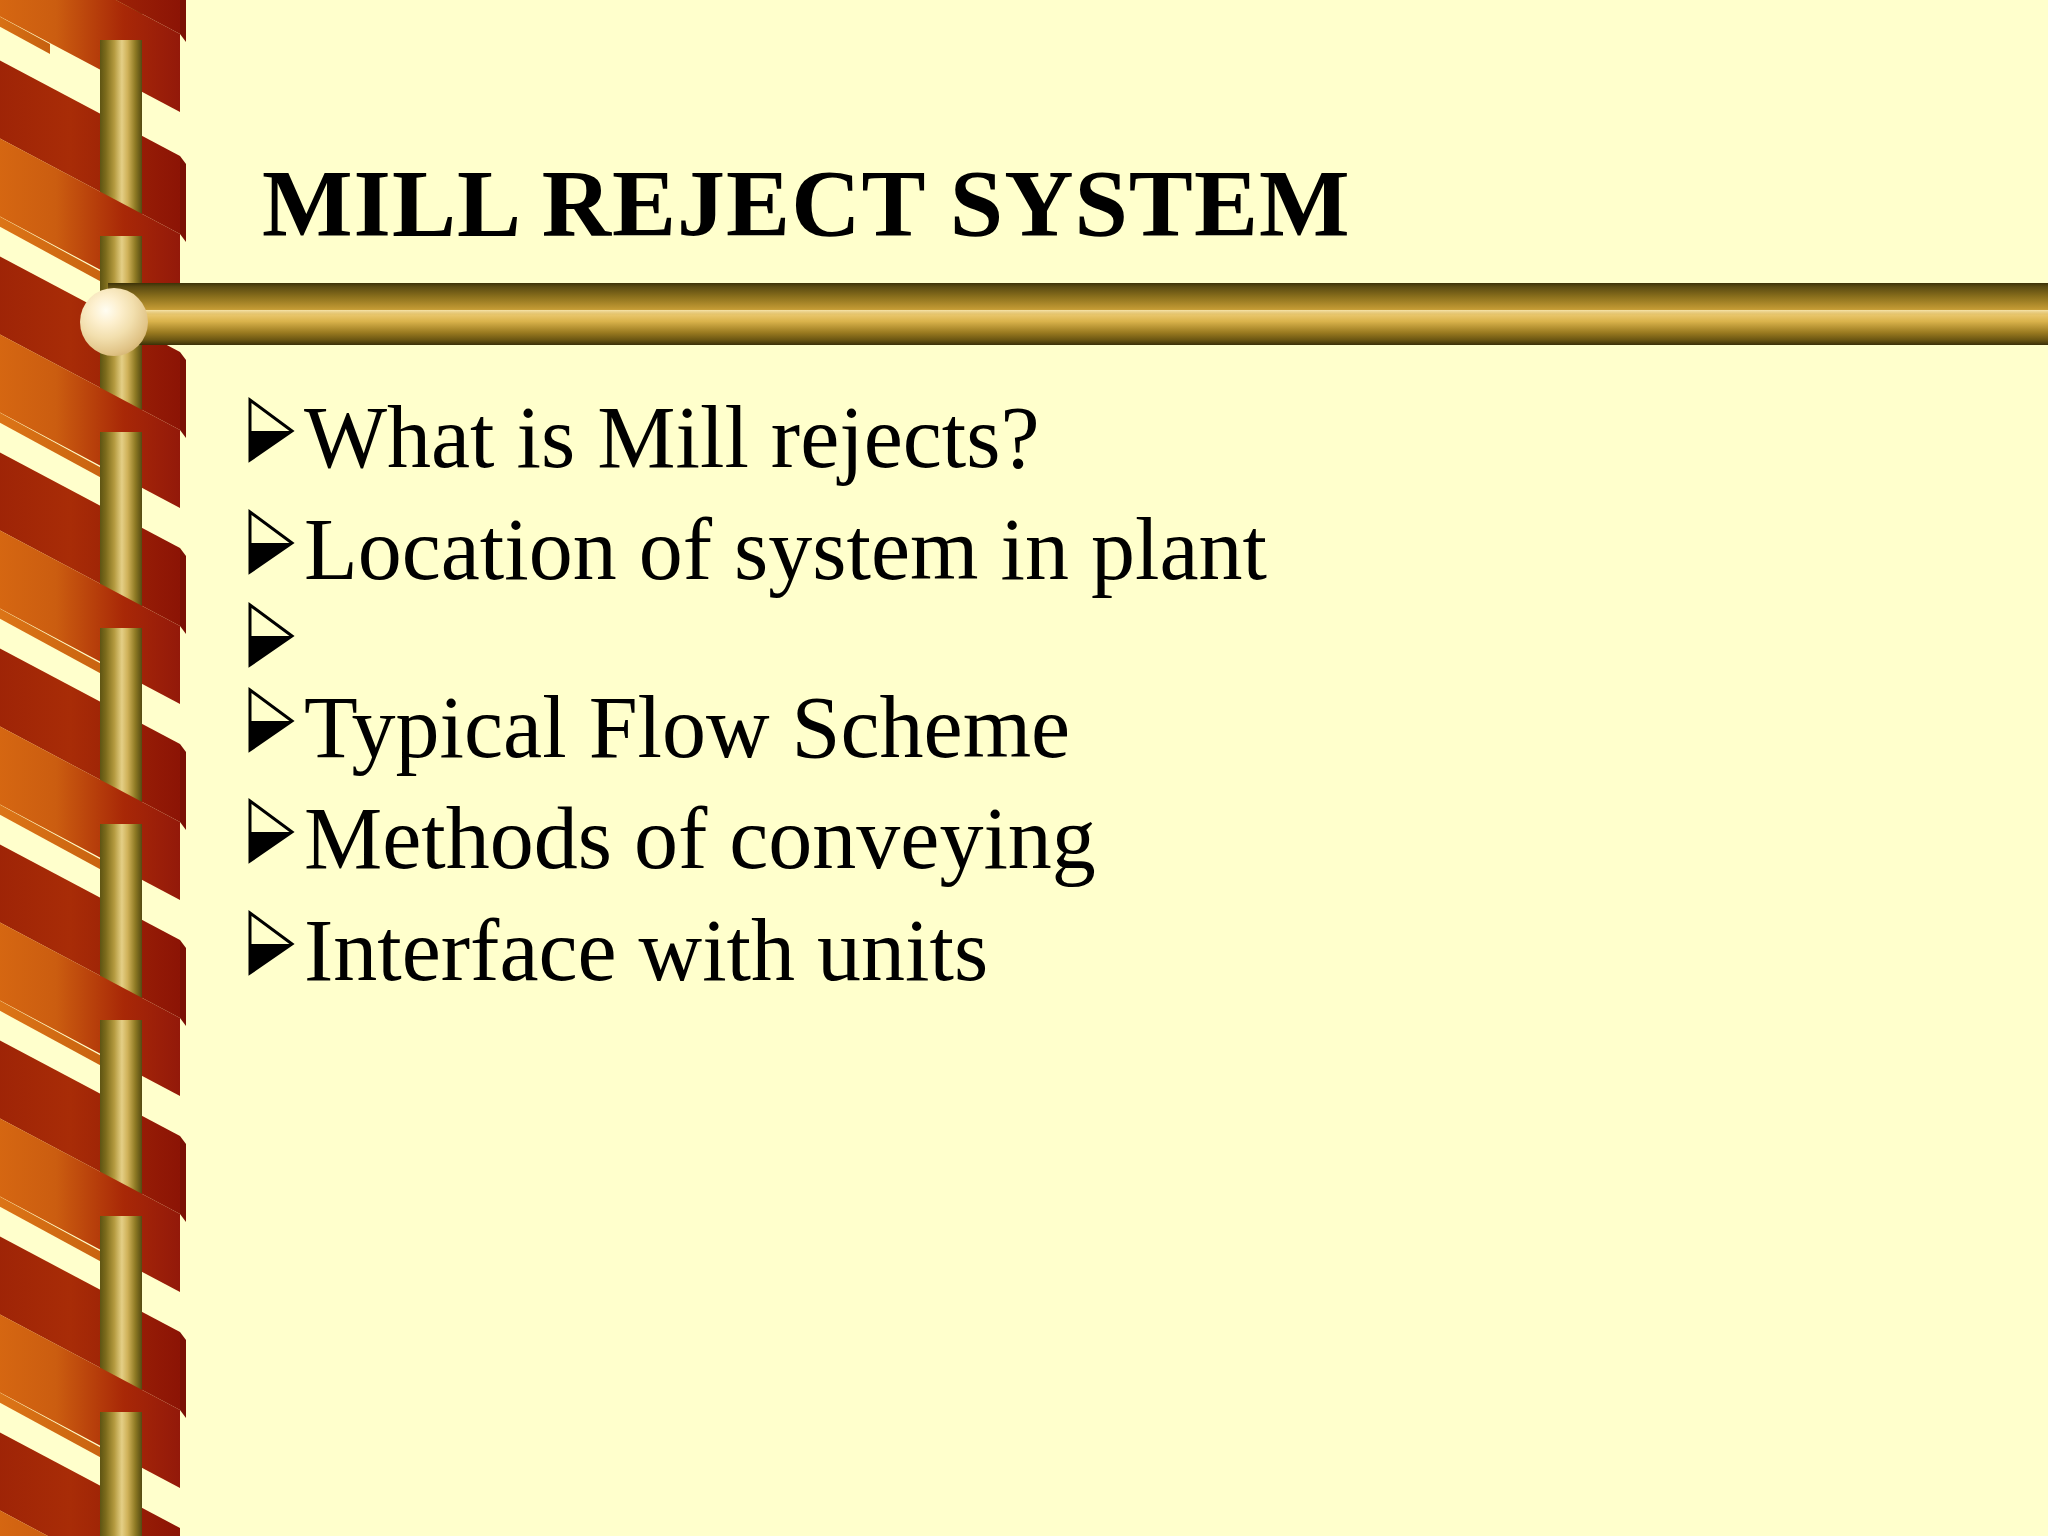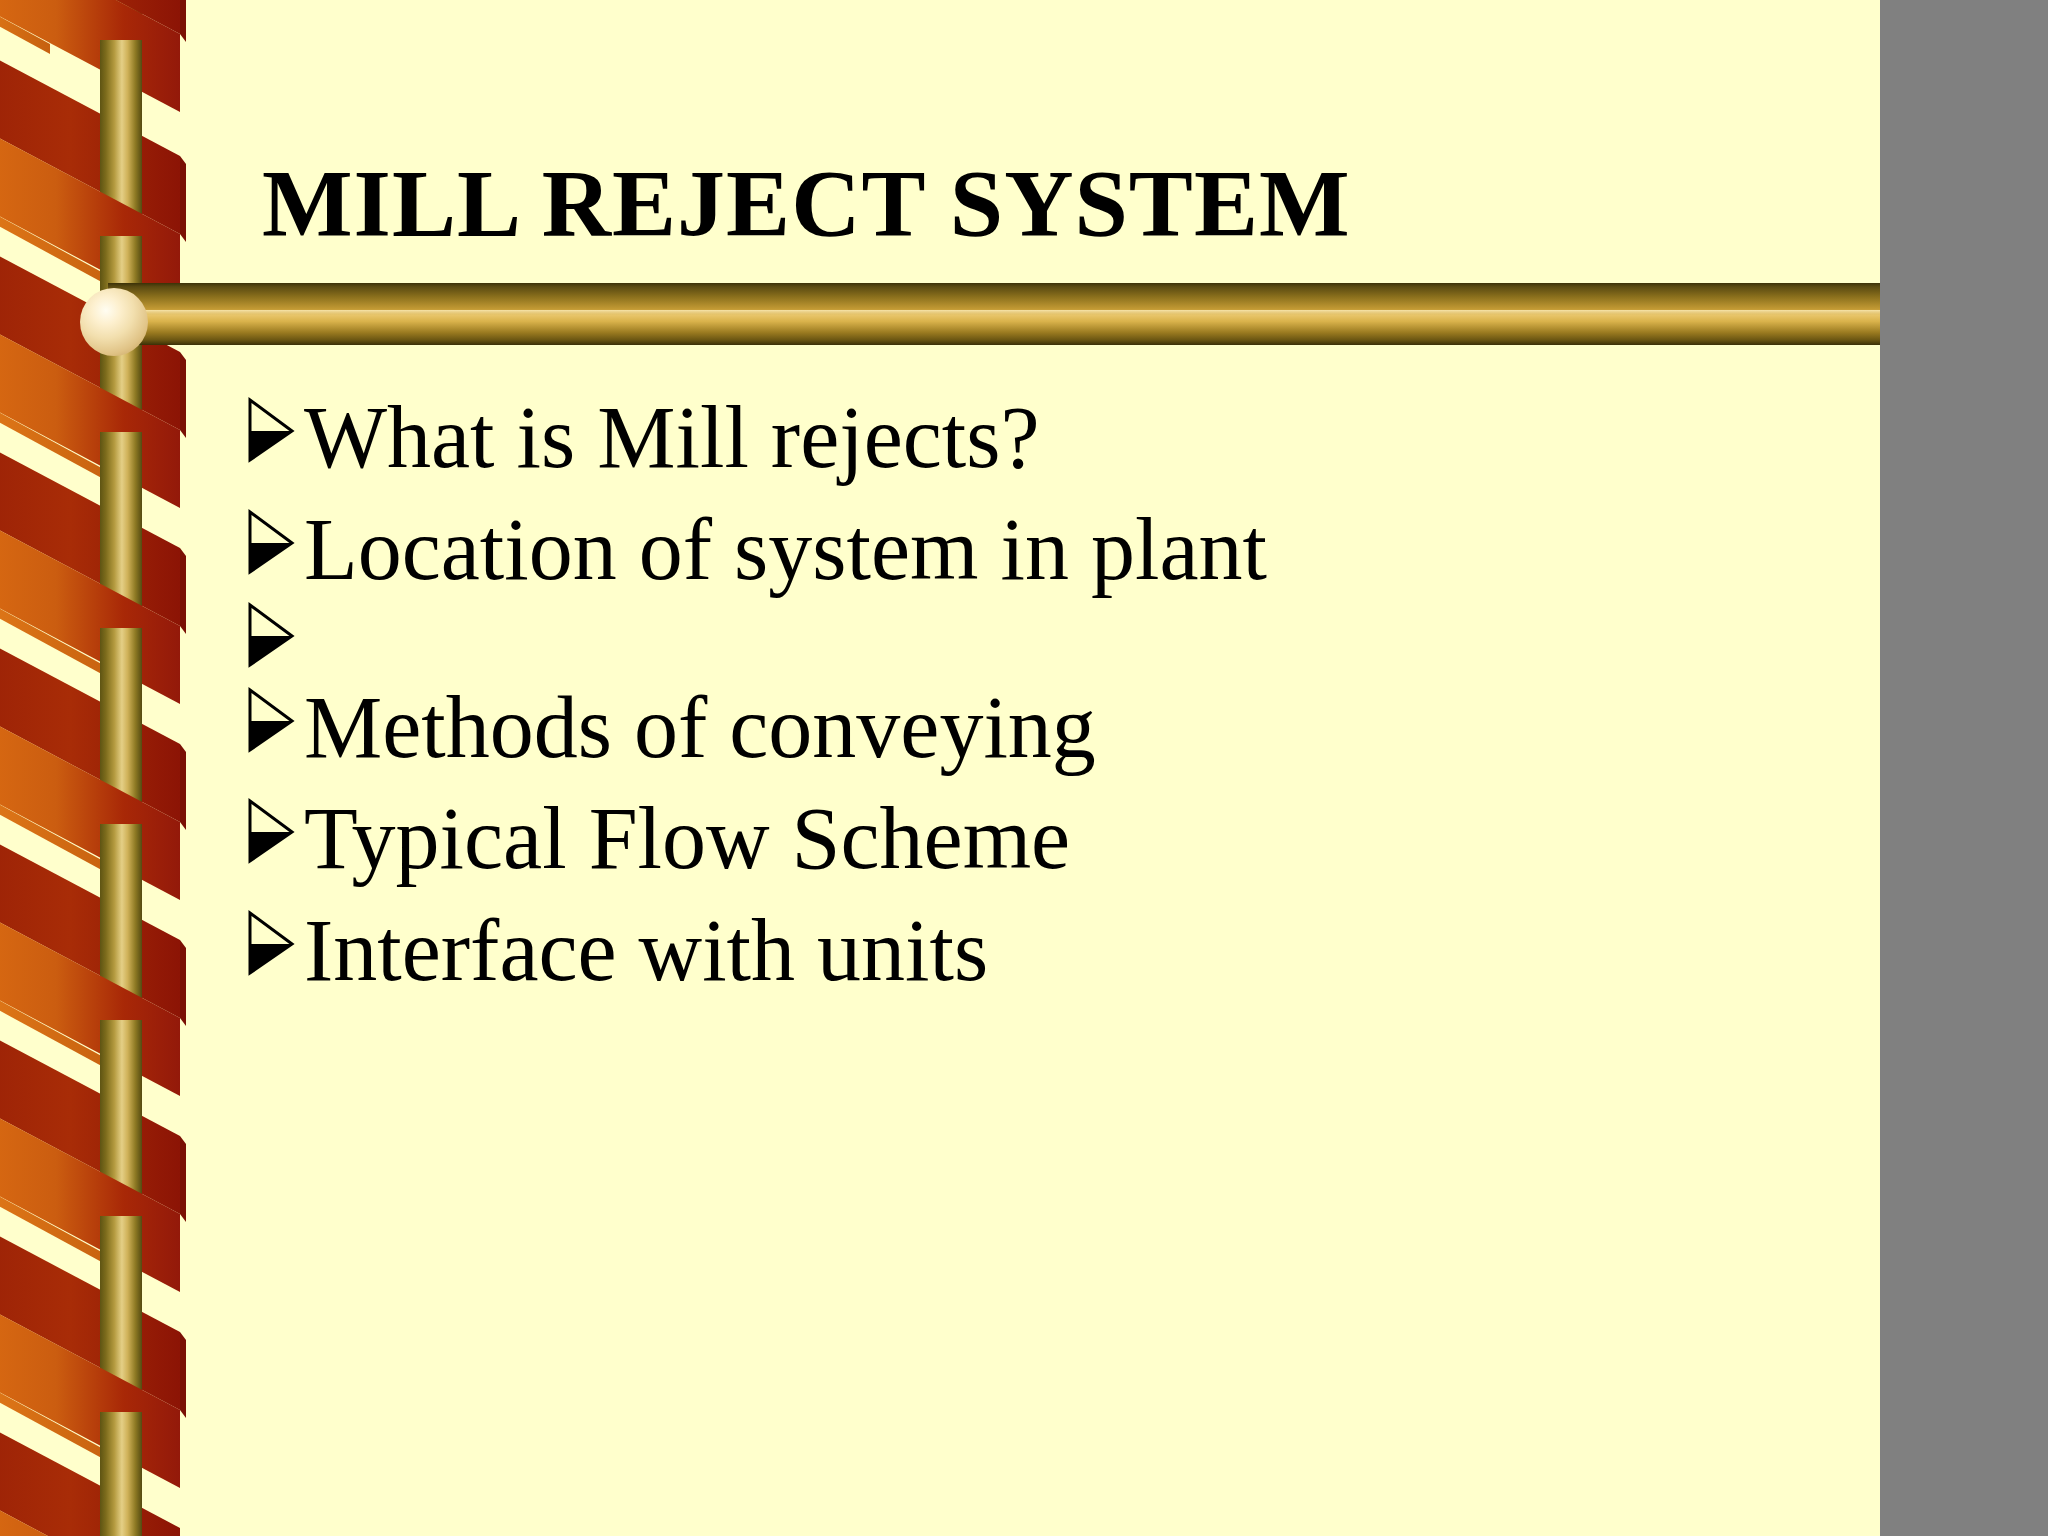--- a/index.html
+++ b/index.html
@@ -2,21 +2,21 @@
 <html><head>
 <meta charset="utf-8">
 <style>
   html, body {
     margin: 0;
     padding: 0;
     background: #808080;
   }
   #slide {
     position: relative;
-    width: 1880px;
+    width: 2048px;
     height: 1536px;
     overflow: hidden;
     background: #FFFFCC;
     font-family: "Liberation Serif", "DejaVu Serif", serif;
   }
 
   
   #ribbon-decoration {
     position: absolute;
     left: 0;
@@ -300,38 +300,38 @@
       </span>
     </li>
 
     <li class="bullet-item">
       <span class="bullet-marker">
         <svg width="52" height="66" viewBox="0 0 52 66" xmlns="http://www.w3.org/2000/svg">
           <polygon points="4,3 46,34 4,63 4,34" fill="#FFFFCC" stroke="#000000" stroke-width="3"></polygon>
           <polygon points="4,34 46,34 4,63" fill="#000000"></polygon>
         </svg>
       </span>
+      <span class="bullet-label">Typical Flow Scheme</span>
+    </li>
+
+    <li class="bullet-item">
+      <span class="bullet-marker">
+        <svg width="52" height="66" viewBox="0 0 52 66" xmlns="http://www.w3.org/2000/svg">
+          <polygon points="4,3 46,34 4,63 4,34" fill="#FFFFCC" stroke="#000000" stroke-width="3"></polygon>
+          <polygon points="4,34 46,34 4,63" fill="#000000"></polygon>
+        </svg>
+      </span>
       <span class="bullet-label">Methods of conveying</span>
     </li>
 
     <li class="bullet-item">
       <span class="bullet-marker">
         <svg width="52" height="66" viewBox="0 0 52 66" xmlns="http://www.w3.org/2000/svg">
           <polygon points="4,3 46,34 4,63 4,34" fill="#FFFFCC" stroke="#000000" stroke-width="3"></polygon>
           <polygon points="4,34 46,34 4,63" fill="#000000"></polygon>
         </svg>
       </span>
-      <span class="bullet-label">Typical Flow Scheme</span>
-    </li>
-
-    <li class="bullet-item">
-      <span class="bullet-marker">
-        <svg width="52" height="66" viewBox="0 0 52 66" xmlns="http://www.w3.org/2000/svg">
-          <polygon points="4,3 46,34 4,63 4,34" fill="#FFFFCC" stroke="#000000" stroke-width="3"></polygon>
-          <polygon points="4,34 46,34 4,63" fill="#000000"></polygon>
-        </svg>
-      </span>
       <span class="bullet-label">Interface with units</span>
     </li>
 
   </ul>
 
 </div>
 
 </body></html>

